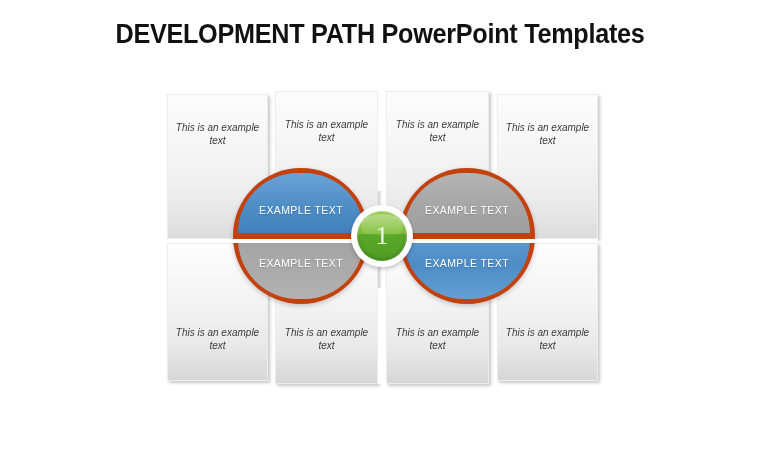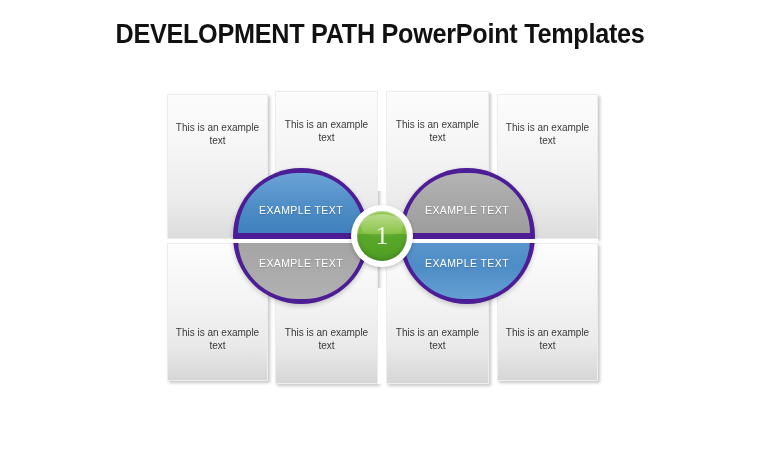--- a/index.html
+++ b/index.html
@@ -44,20 +44,21 @@
   
   .card {
     position: absolute;
     box-sizing: border-box;
     background: linear-gradient(to bottom, #fcfcfc 0%, #f6f6f6 35%, #ececec 72%, #dcdcdc 100%);
     border: 1px solid #ededed;
     box-shadow: 2px 2px 3px rgba(0,0,0,0.22);
     display: flex;
     align-items: center;
     justify-content: center;
+    font-style: italic;
   }
   .card.bottom {
     background: linear-gradient(to bottom, #fdfdfd 0%, #f4f4f4 40%, #e9e9e9 75%, #d6d6d6 100%);
   }
   .card-text {
     font-family: "Liberation Sans", sans-serif;
     font-size: 10px;
     line-height: 13px;
     color: #3a3a3a;
     text-align: center;
@@ -67,21 +68,21 @@
   .card.top .card-text { align-self: flex-start; margin-top: 26px; }
   
   .card.bottom .card-text { align-self: flex-start; margin-top: 82px; }
 
   
   .ring {
     position: absolute;
     width: 136px;
     height: 136px;
     border-radius: 50%;
-    background: #4c1d95;
+    background: #c2410c;
     box-shadow: 0 2px 5px rgba(0,0,0,0.20);
   }
   .halfwrap {
     position: absolute;
     left: 5px;
     top: 5px;
     width: 126px;
     height: 126px;
   }
   .half {

